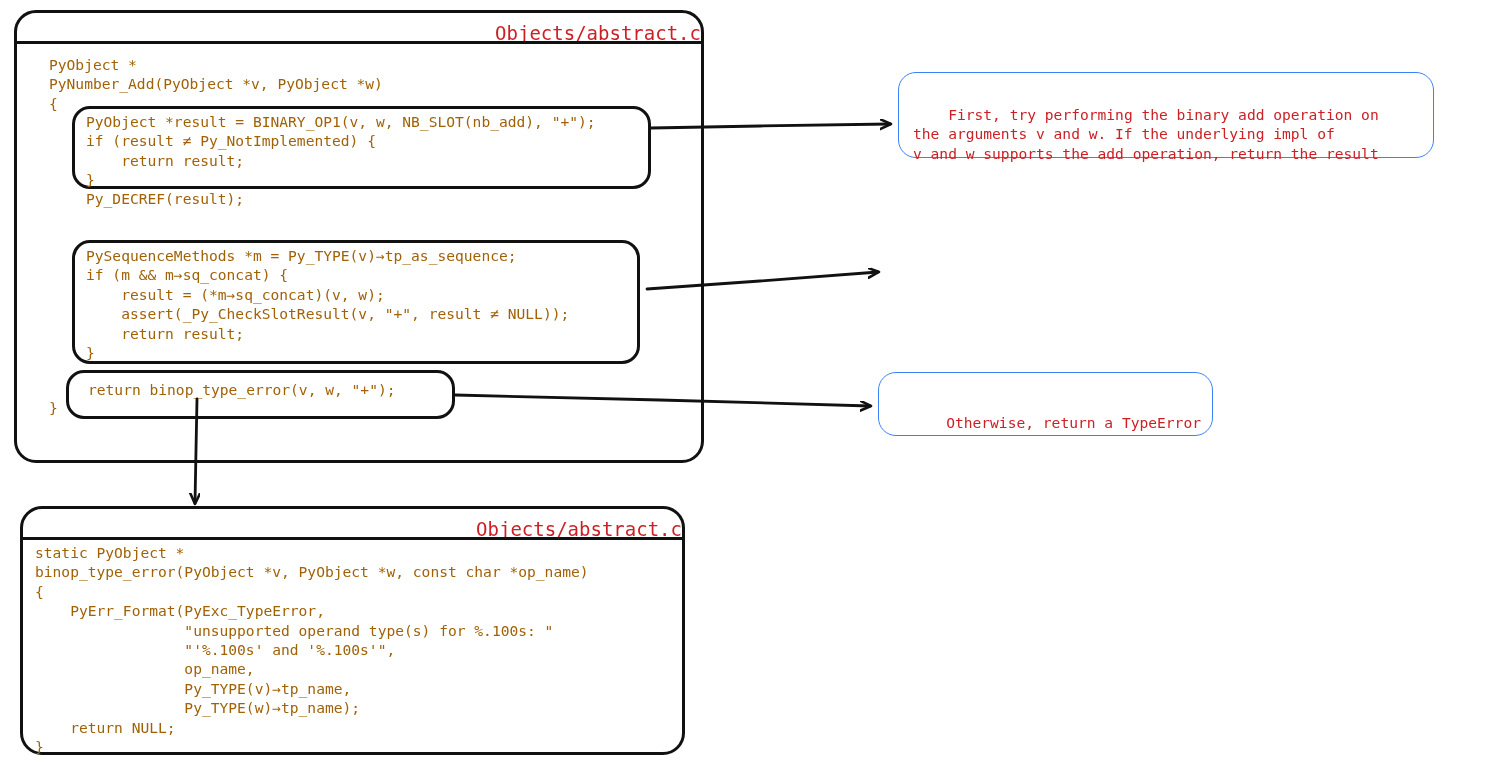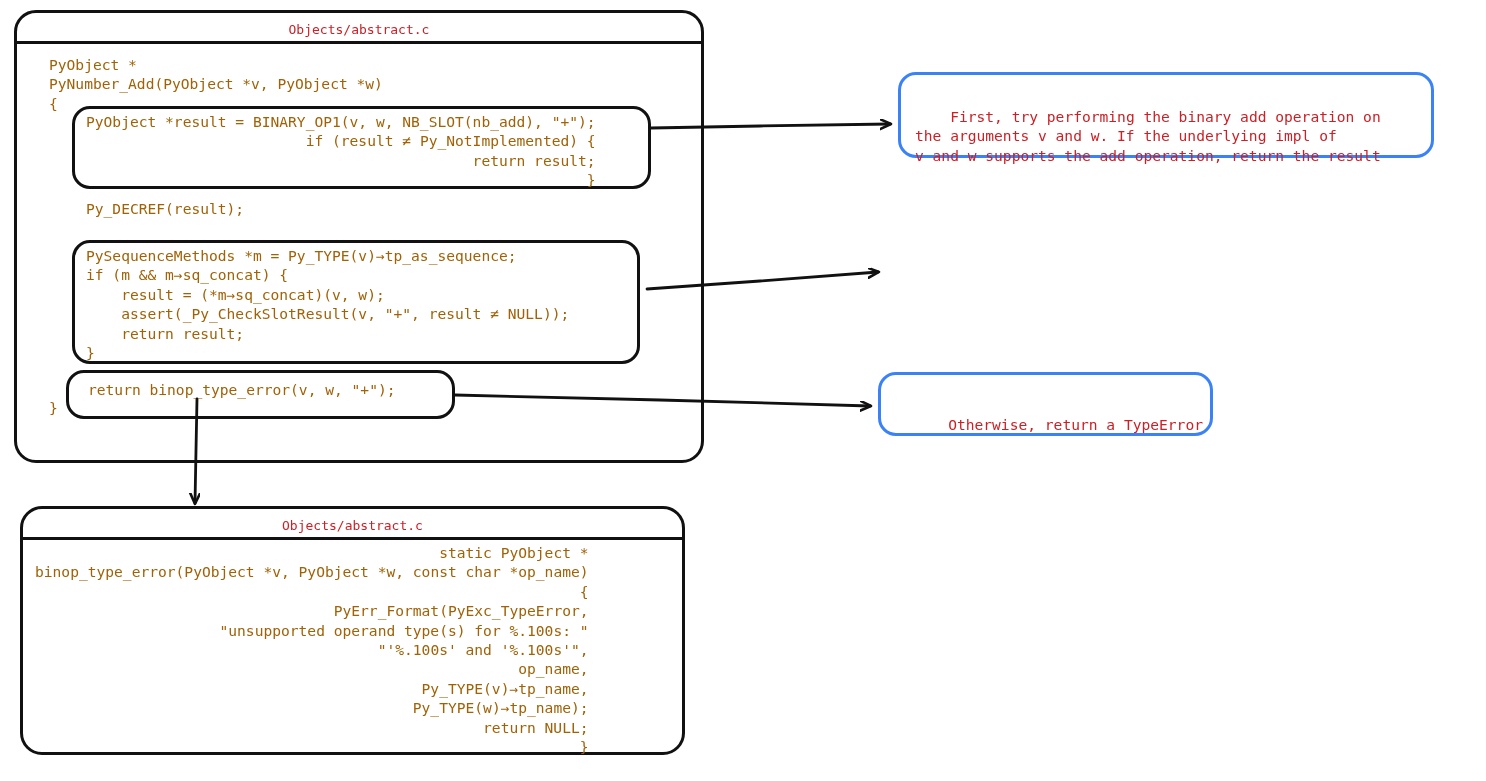--- a/index.html
+++ b/index.html
@@ -3,29 +3,29 @@
 <meta charset="utf-8">
 <style>
   html,body{margin:0;padding:0;background:#ffffff;}
   body{width:1486px;height:781px;position:relative;overflow:hidden;
        font-family:"DejaVu Sans Mono","Liberation Mono",monospace;}
   .stage{position:absolute;left:0;top:0;width:1486px;height:781px;}
 
   
   .panel{position:absolute;box-sizing:border-box;background:#fff;
          border:3px solid #111;border-radius:22px;}
-  .panel-title{position:absolute;left:0;right:0;text-align:center;
-         color:#cc2026;font-size:13px;letter-spacing:0px;}
+  .panel-title{position:absolute;left:0;right:0;text-align:right;
+         color:#cc2026;font-size:19px;letter-spacing:0px;}
   .panel-sep{position:absolute;height:3px;background:#111;}
 
   .codebox{position:absolute;box-sizing:border-box;background:#fff;
          border:3px solid #111;border-radius:18px;}
 
   .note{position:absolute;box-sizing:border-box;background:#fff;
-        border:3px solid #3b82f6;border-radius:18px;
+        border:1px solid #3b82f6;border-radius:18px;
         color:#cc2026;font-size:14.6px;line-height:19.5px;
         padding:12px 14px;white-space:pre;}
 
   .code{position:absolute;color:#a16207;font-size:14.6px;
         line-height:19.4px;white-space:pre;}
 
   svg.arrows{position:absolute;left:0;top:0;width:1486px;height:781px;
              pointer-events:none;}
 </style>
 </head>
@@ -36,26 +36,26 @@
   <div class="panel" style="left:14px;top:10px;width:690px;height:453px;">
     <div class="panel-title" style="top:9px;">Objects/abstract.c</div>
     <div class="panel-sep" style="left:-3px;right:-3px;top:28px;"></div>
   </div>
 
   <div class="code" style="left:49px;top:55px;">PyObject *
 PyNumber_Add(PyObject *v, PyObject *w)
 {</div>
 
   <div class="codebox" style="left:72px;top:106px;width:579px;height:83px;"></div>
-  <div class="code" style="left:86px;top:112px;text-align:right;">PyObject *result = BINARY_OP1(v, w, NB_SLOT(nb_add), "+");
+  <div class="code" style="left:86px;top:112px;">PyObject *result = BINARY_OP1(v, w, NB_SLOT(nb_add), "+");
 if (result ≠ Py_NotImplemented) {
     return result;
 }</div>
 
-  <div class="code" style="left:86px;top:199px;text-align:right;">Py_DECREF(result);</div>
+  <div class="code" style="left:86px;top:189px;text-align:right;">Py_DECREF(result);</div>
 
   <div class="codebox" style="left:72px;top:240px;width:568px;height:124px;"></div>
   <div class="code" style="left:86px;top:246px;">PySequenceMethods *m = Py_TYPE(v)→tp_as_sequence;
 if (m &amp;&amp; m→sq_concat) {
     result = (*m→sq_concat)(v, w);
     assert(_Py_CheckSlotResult(v, "+", result ≠ NULL));
     return result;
 }</div>
 
   <div class="codebox" style="left:66px;top:370px;width:389px;height:49px;"></div>
@@ -71,21 +71,21 @@
 
 
   <div class="note" style="left:878px;top:372px;width:335px;height:64px;padding-top:20px;padding-left:32px;">
     <span>Otherwise, return a TypeError</span>
   </div>
 
   <div class="panel" style="left:20px;top:506px;width:665px;height:249px;">
     <div class="panel-title" style="top:9px;">Objects/abstract.c</div>
     <div class="panel-sep" style="left:-3px;right:-3px;top:28px;"></div>
   </div>
-  <div class="code" style="left:35px;top:543px;text-align:right;">static PyObject *
+  <div class="code" style="left:35px;top:543px;">static PyObject *
 binop_type_error(PyObject *v, PyObject *w, const char *op_name)
 {
     PyErr_Format(PyExc_TypeError,
                  "unsupported operand type(s) for %.100s: "
                  "'%.100s' and '%.100s'",
                  op_name,
                  Py_TYPE(v)→tp_name,
                  Py_TYPE(w)→tp_name);
     return NULL;
 }</div>

